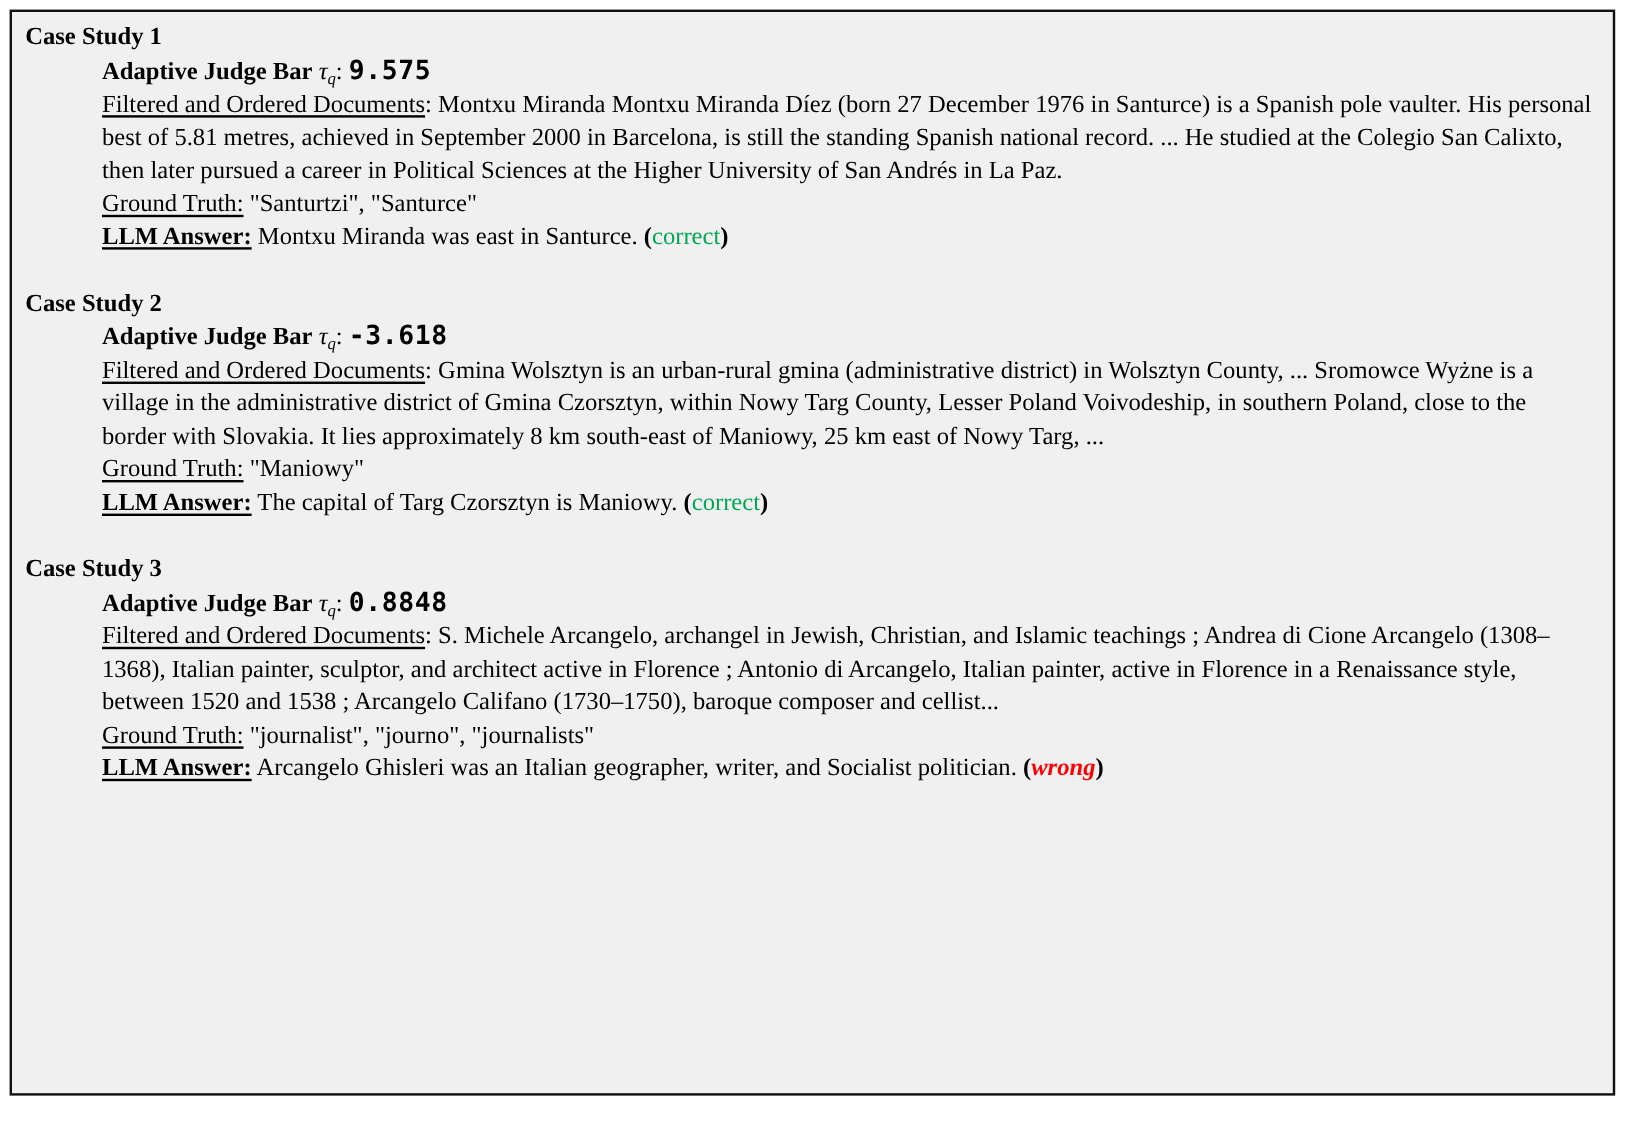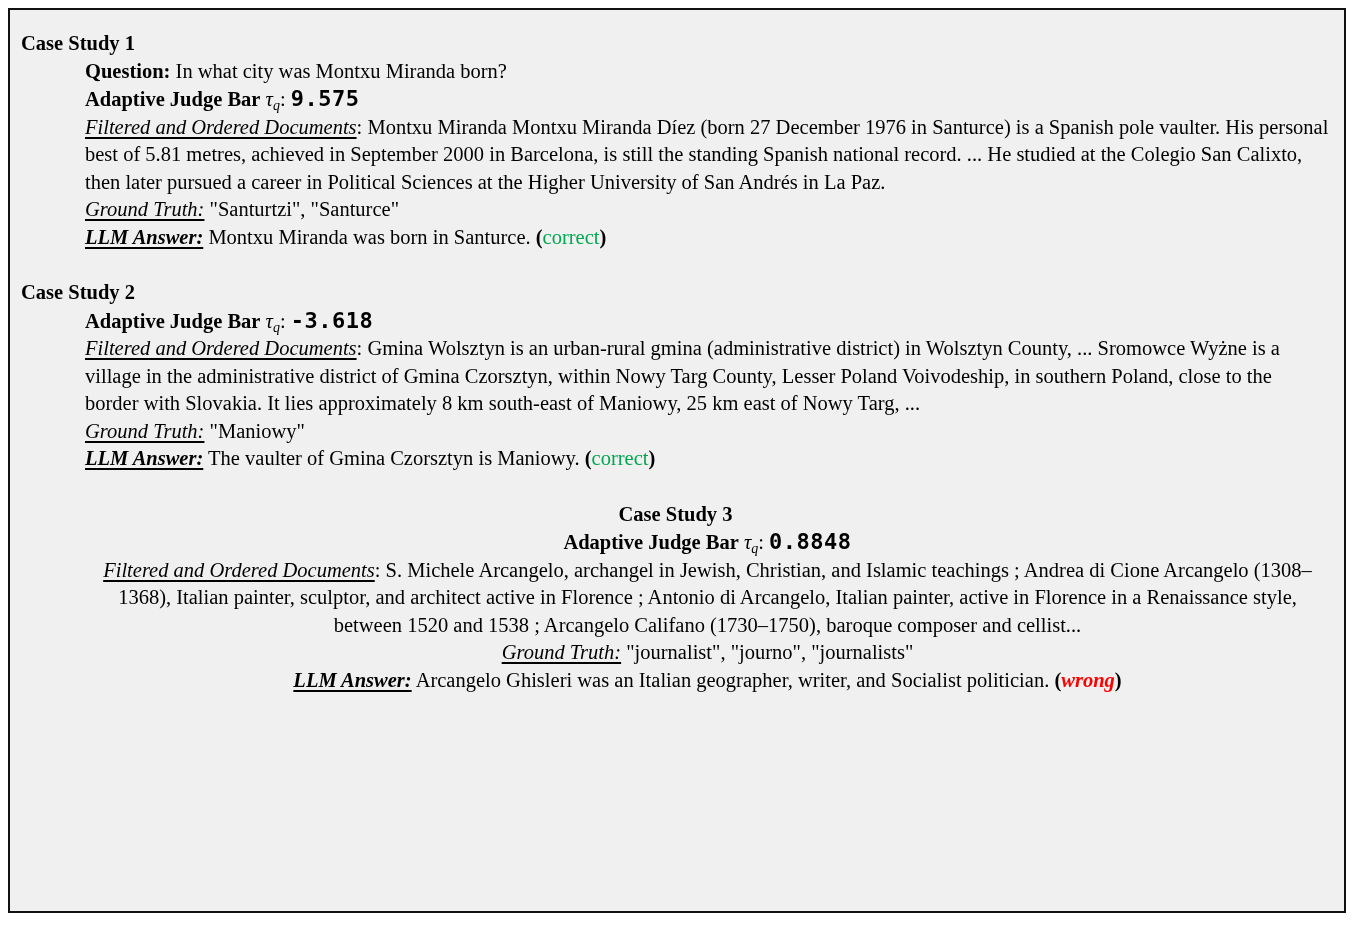--- a/index.html
+++ b/index.html
@@ -19,35 +19,35 @@
     position: absolute;
     left: 8px;
     top: 8px;
     width: 1338px;
     height: 905px;
     border: 2px solid var(--border, #000);
     background: var(--box_bg, #f0f0f0);
     padding: 8px 14px 20px 11px;
     overflow: hidden;
   }
-  .case { margin: 12px 0 28px 0; }
-  .case:last-child { margin-bottom: 0; text-align: center; }
+  .case { margin: 0 0 28px 0; }
+  .case:last-child { margin-bottom: 0; }
   .case-title {
     font-size: 20.5px;
     line-height: 27.5px;
     font-weight: bold;
     margin: 0;
   }
   .case-body { padding-left: 64px; }
   .line, .para {
     font-size: 20.5px;
     line-height: 27.5px;
   }
   .lbl { font-weight: bold; }
-  .ul { text-decoration: underline; text-underline-offset: 3px; font-style: italic; }
+  .ul { text-decoration: underline; text-underline-offset: 3px; }
   .tau { font-style: italic; }
   .tau sub {
     font-size: 14px;
     font-style: italic;
     line-height: 0;
     vertical-align: -4px;
   }
   .mono {
     font-family: "DejaVu Sans Mono", monospace;
     font-weight: bold;
@@ -60,35 +60,34 @@
 </style>
 </head>
 <body>
 
 <div class="page">
   <div class="figure-box">
 
     <section class="case">
       <h2 class="case-title">Case Study 1</h2>
       <div class="case-body">
-        <div class="line"><b class="lbl">Question:</b> <span>In what city was Montxu Miranda born?</span></div>
         <div class="line"><b class="lbl">Adaptive Judge Bar</b> <span class="tau"><span>τ</span><sub>q</sub></span><span>:</span> <span class="mono">9.575</span></div>
         <div class="para"><span class="ul">Filtered and Ordered Documents</span><span>:</span> <span>Montxu Miranda Montxu Miranda Díez (born 27 December 1976 in Santurce) is a Spanish pole vaulter. His personal best of 5.81 metres, achieved in September 2000 in Barcelona, is still the standing Spanish national record. ... He studied at the Colegio San Calixto, then later pursued a career in Political Sciences at the Higher University of San Andrés in La Paz.</span></div>
         <div class="line"><span class="ul">Ground Truth:</span> <span>"Santurtzi", "Santurce"</span></div>
-        <div class="line"><b class="ul">LLM Answer:</b> <span>Montxu Miranda was born in Santurce.</span> <b class="verdict-wrap"><span>(</span><span class="correct">correct</span><span>)</span></b></div>
+        <div class="line"><b class="ul">LLM Answer:</b> <span>Montxu Miranda was east in Santurce.</span> <b class="verdict-wrap"><span>(</span><span class="correct">correct</span><span>)</span></b></div>
       </div>
     </section>
 
     <section class="case">
       <h2 class="case-title">Case Study 2</h2>
       <div class="case-body">
         <div class="line"><b class="lbl">Adaptive Judge Bar</b> <span class="tau"><span>τ</span><sub>q</sub></span><span>:</span> <span class="mono">-3.618</span></div>
         <div class="para"><span class="ul">Filtered and Ordered Documents</span><span>:</span> <span>Gmina Wolsztyn is an urban-rural gmina (administrative district) in Wolsztyn County, ... Sromowce Wyżne is a village in the administrative district of Gmina Czorsztyn, within Nowy Targ County, Lesser Poland Voivodeship, in southern Poland, close to the border with Slovakia. It lies approximately 8 km south-east of Maniowy, 25 km east of Nowy Targ, ...</span></div>
         <div class="line"><span class="ul">Ground Truth:</span> <span>"Maniowy"</span></div>
-        <div class="line"><b class="ul">LLM Answer:</b> <span>The vaulter of Gmina Czorsztyn is Maniowy.</span> <b class="verdict-wrap"><span>(</span><span class="correct">correct</span><span>)</span></b></div>
+        <div class="line"><b class="ul">LLM Answer:</b> <span>The capital of Targ Czorsztyn is Maniowy.</span> <b class="verdict-wrap"><span>(</span><span class="correct">correct</span><span>)</span></b></div>
       </div>
     </section>
 
     <section class="case">
       <h2 class="case-title">Case Study 3</h2>
       <div class="case-body">
         <div class="line"><b class="lbl">Adaptive Judge Bar</b> <span class="tau"><span>τ</span><sub>q</sub></span><span>:</span> <span class="mono">0.8848</span></div>
         <div class="para"><span class="ul">Filtered and Ordered Documents</span><span>:</span> <span>S. Michele Arcangelo, archangel in Jewish, Christian, and Islamic teachings ; Andrea di Cione Arcangelo (1308–1368), Italian painter, sculptor, and architect active in Florence ; Antonio di Arcangelo, Italian painter, active in Florence in a Renaissance style, between 1520 and 1538 ; Arcangelo Califano (1730–1750), baroque composer and cellist...</span></div>
         <div class="line"><span class="ul">Ground Truth:</span> <span>"journalist", "journo", "journalists"</span></div>
         <div class="line"><b class="ul">LLM Answer:</b> <span>Arcangelo Ghisleri was an Italian geographer, writer, and Socialist politician.</span> <b class="verdict-wrap"><span>(</span><span class="wrong">wrong</span><span>)</span></b></div>

